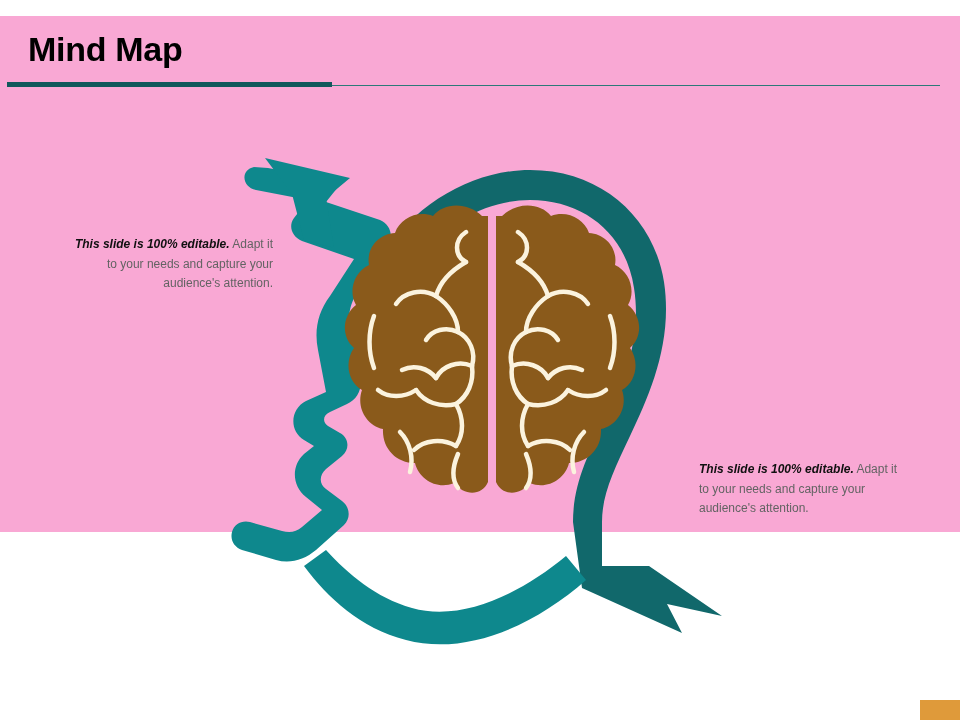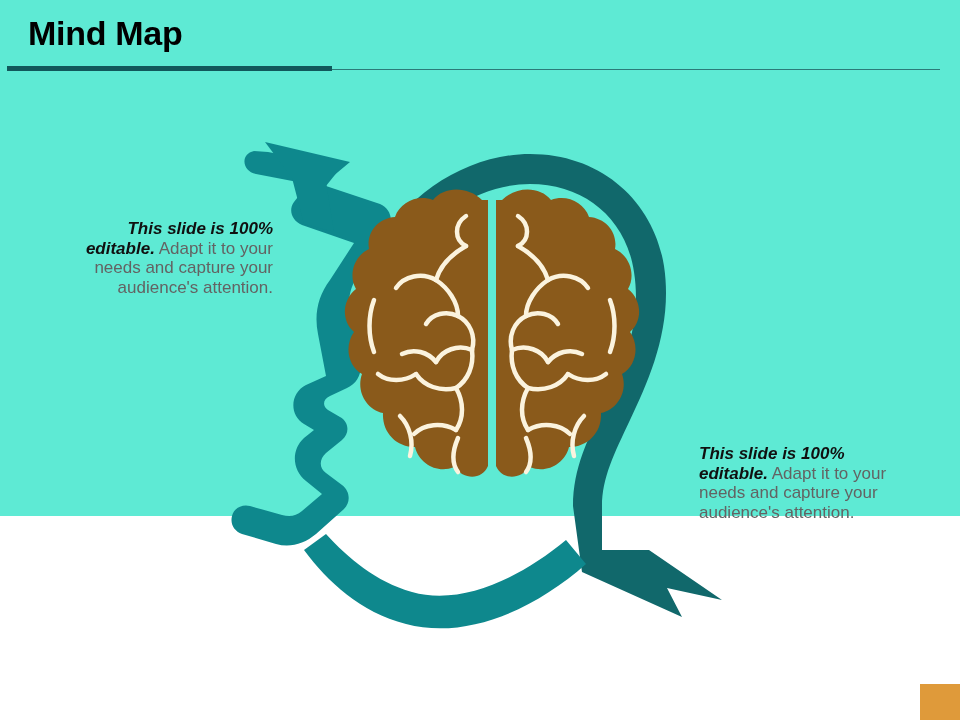--- a/index.html
+++ b/index.html
@@ -10,24 +10,24 @@
   }
   body {
     width: 960px;
     height: 720px;
     overflow: hidden;
     font-family: "Liberation Sans", sans-serif;
     position: relative;
   }
   .slide {
     position: absolute;
-    left: 0; top: 0;
+    left: 0; top: 16px;
     width: 960px;
     height: 516px;
-    background: #5eead4;
+    background: #f9a8d4;
   }
 
   
   .slide-title {
     position: absolute;
     left: 28px;
     top: 12px;
     font-size: 34px;
     font-weight: bold;
     color: #000000;
@@ -58,21 +58,21 @@
     left: 230px;
     top: 120px;
     width: 520px;
     height: 510px;
   }
   .graphic svg { display: block; }
 
   
   .callout {
     position: absolute;
-    font-size: 17px;
+    font-size: 12px;
     line-height: 19.5px;
     color: #636363;
   }
   .callout b {
     color: #101010;
     font-weight: bold;
     font-style: italic;
   }
   .callout-left {
     left: 68px;

